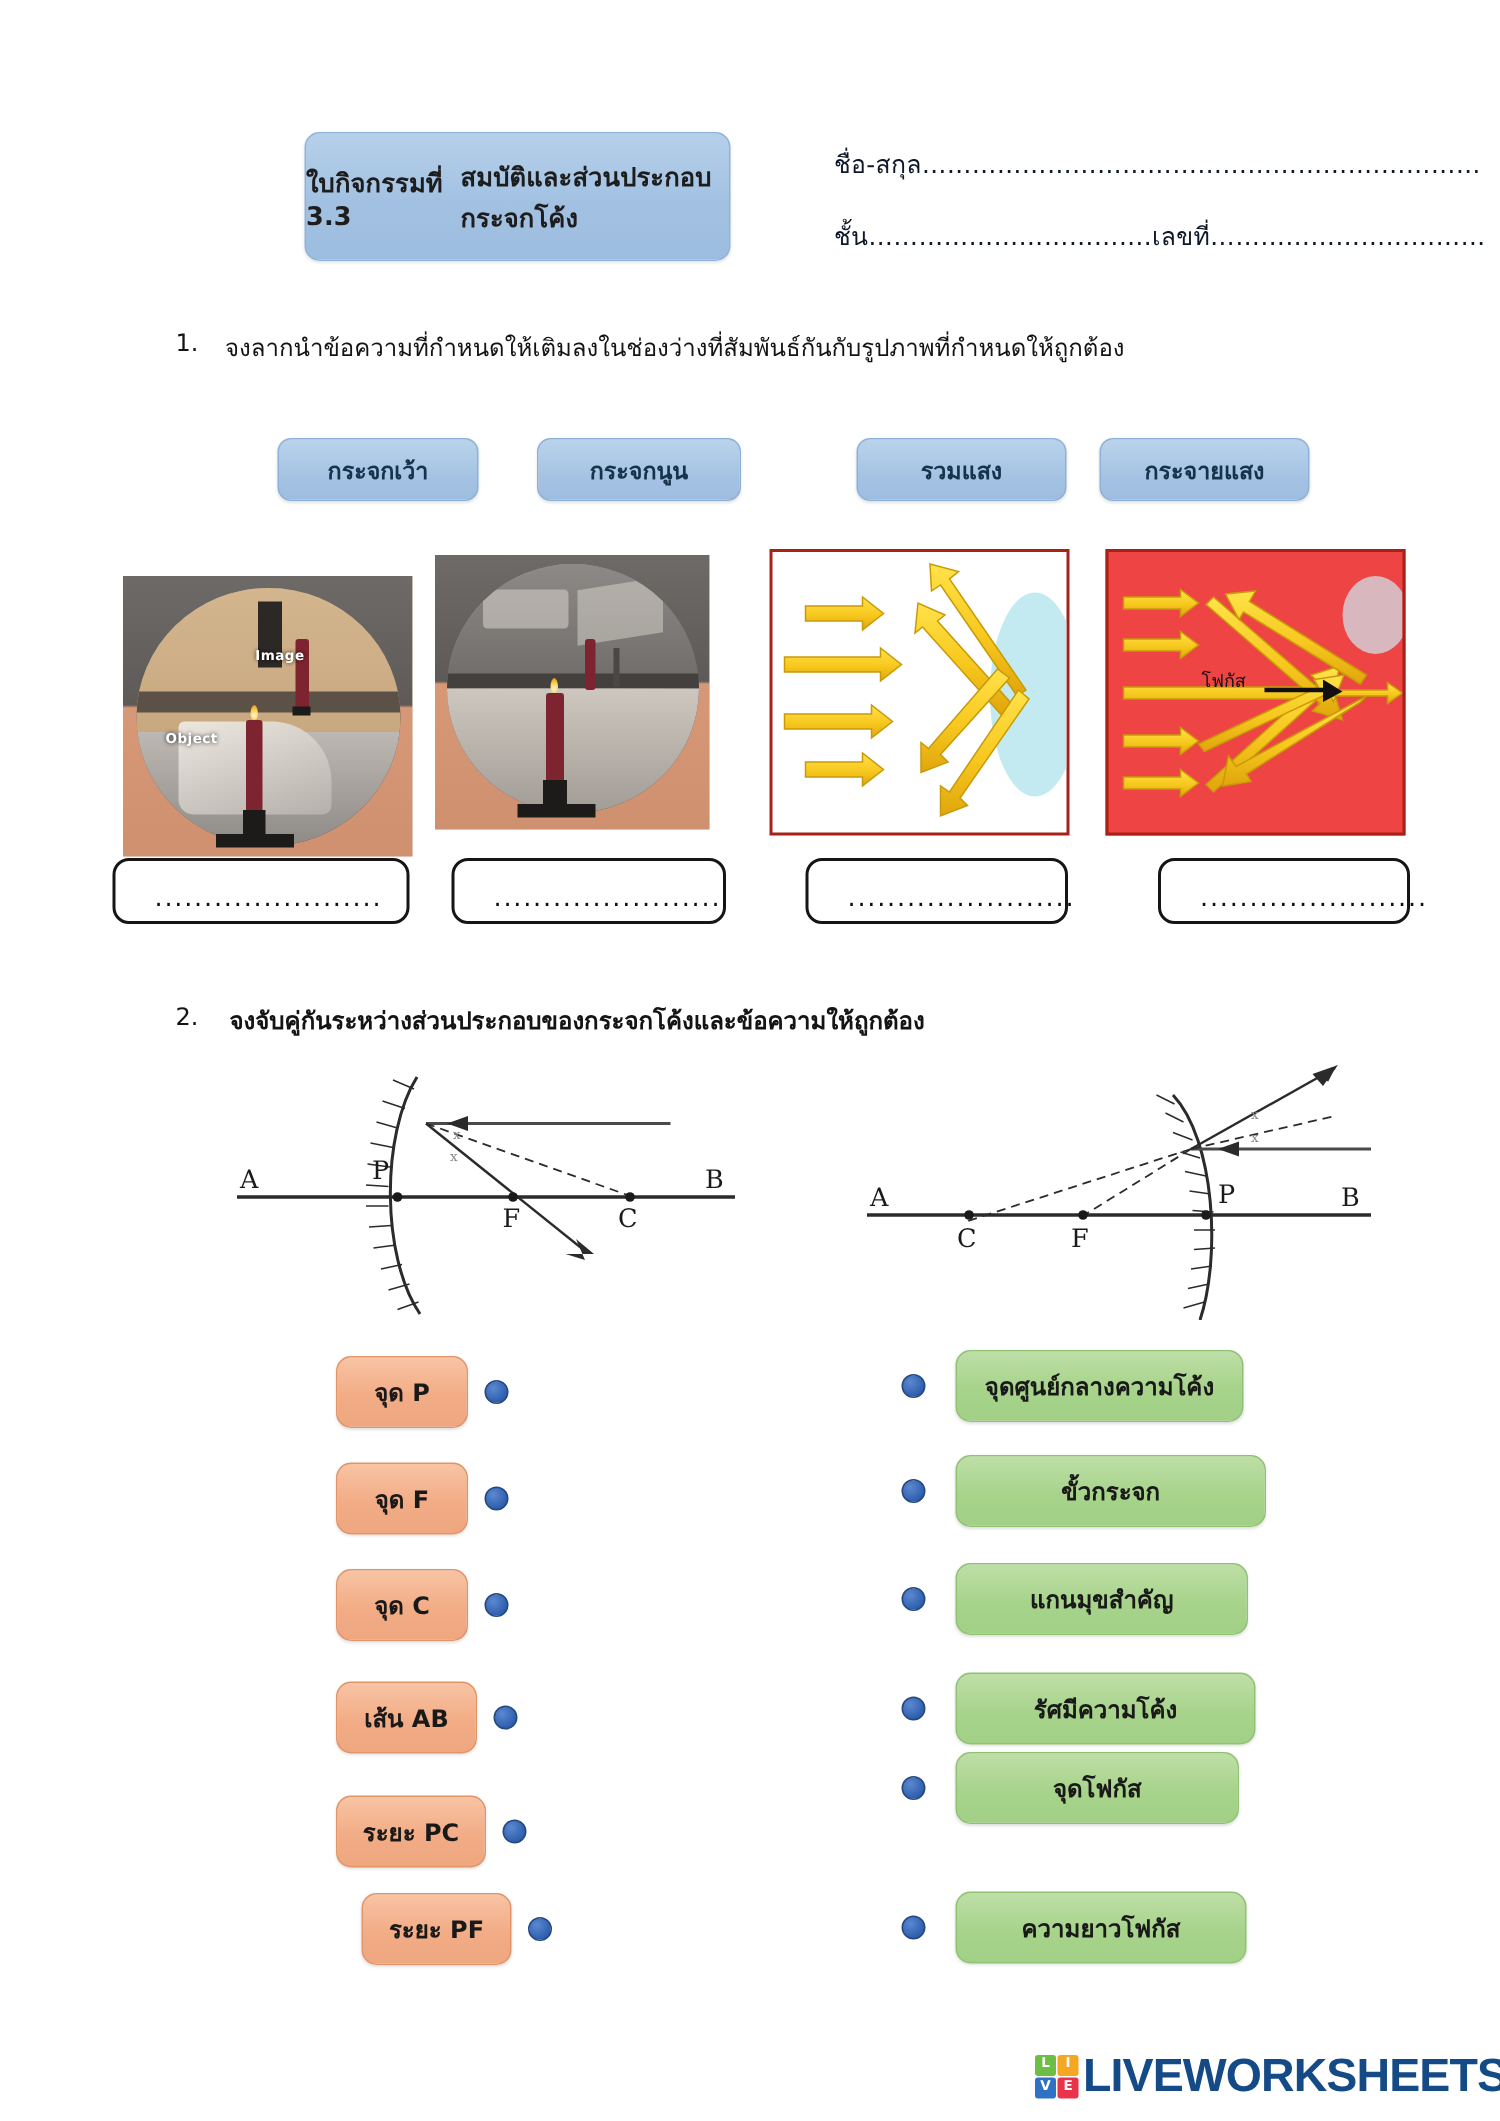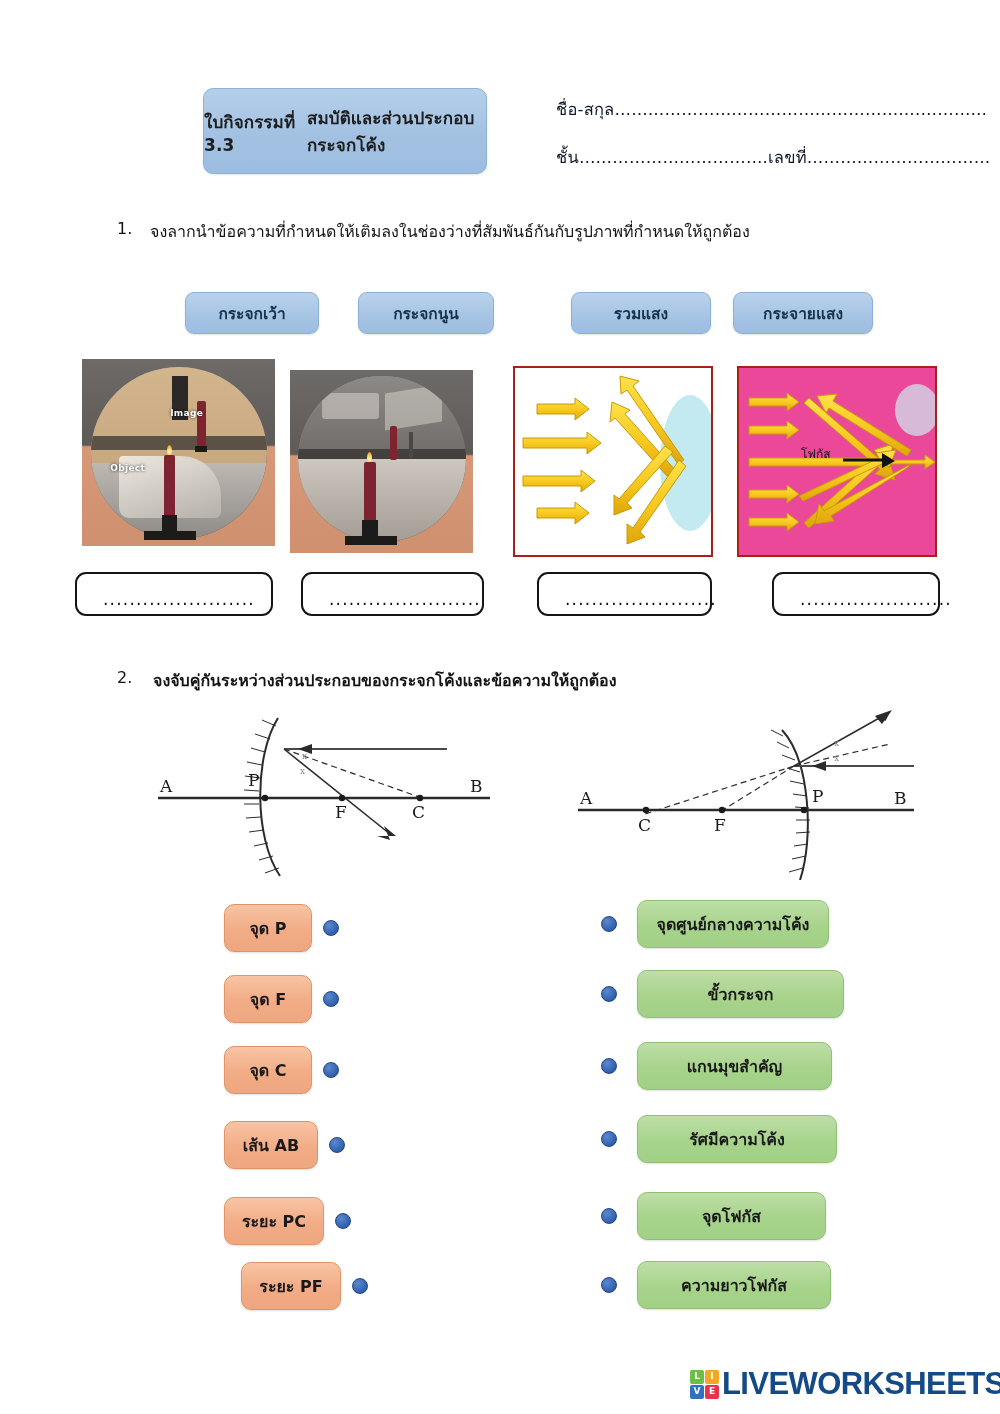--- a/index.html
+++ b/index.html
@@ -41,24 +41,24 @@
     font-size:15.5px;font-weight:600;color:#16324d;
     box-shadow:0 1px 2px rgba(0,0,0,.12);
   }
   #chip0{left:185px;top:292px;width:132px;}
   #chip1{left:358px;top:292px;width:134px;}
   #chip2{left:571px;top:292px;width:138px;}
   #chip3{left:733px;top:292px;width:138px;}
 
   
   .pic{overflow:hidden;}
-  #pic0{left:82px;top:359px;width:193px;height:187px;background:#c9a98e;}
+  #pic0{left:82px;top:384px;width:193px;height:187px;background:#c9a98e;}
   #pic1{left:290px;top:370px;width:183px;height:183px;background:#caa98e;}
   #pic2{left:513px;top:366px;width:196px;height:187px;background:#ffffff;border:2px solid #a92018;}
-  #pic3{left:737px;top:366px;width:196px;height:187px;background:#ec4899;border:2px solid #a92018;}
+  #pic3{left:737px;top:366px;width:196px;height:187px;background:#ef4444;border:2px solid #a92018;}
 
   .photo-bg{position:absolute;inset:0;background:
       linear-gradient(180deg,#6d6a68 0%,#5d5a58 46%,#d79877 47%,#cf9070 100%);}
   .mirror-disc{
     position:absolute;border-radius:50%;
     background:
       radial-gradient(circle at 38% 28%, #f1ece6 0%, #cfc8c0 22%, #9d9894 46%, #6c6764 70%, #4e4a47 100%);
     box-shadow:inset 0 0 10px rgba(0,0,0,.35);
     overflow:hidden;
   }
@@ -121,21 +121,21 @@
   #lrow4 .chip-orange{width:98px;}
   #lrow5 .chip-orange{width:98px;}
   .lchip-wrap{display:flex;align-items:center;gap:11px;}
 
   
   .rchip-wrap{display:flex;align-items:center;gap:20px;}
   #rrow0{left:601px;top:900px;}
   #rrow1{left:601px;top:970px;}
   #rrow2{left:601px;top:1042px;}
   #rrow3{left:601px;top:1115px;}
-  #rrow4{left:601px;top:1192px;}
+  #rrow4{left:601px;top:1168px;}
   #rrow5{left:601px;top:1261px;}
   #rrow0 .chip-green{width:190px;}
   #rrow1 .chip-green{width:205px;}
   #rrow2 .chip-green{width:193px;}
   #rrow3 .chip-green{width:198px;}
   #rrow4 .chip-green{width:187px;}
   #rrow5 .chip-green{width:192px;}
 
   
   #footer-logo{left:690px;top:1366px;display:flex;align-items:center;gap:3px;}

